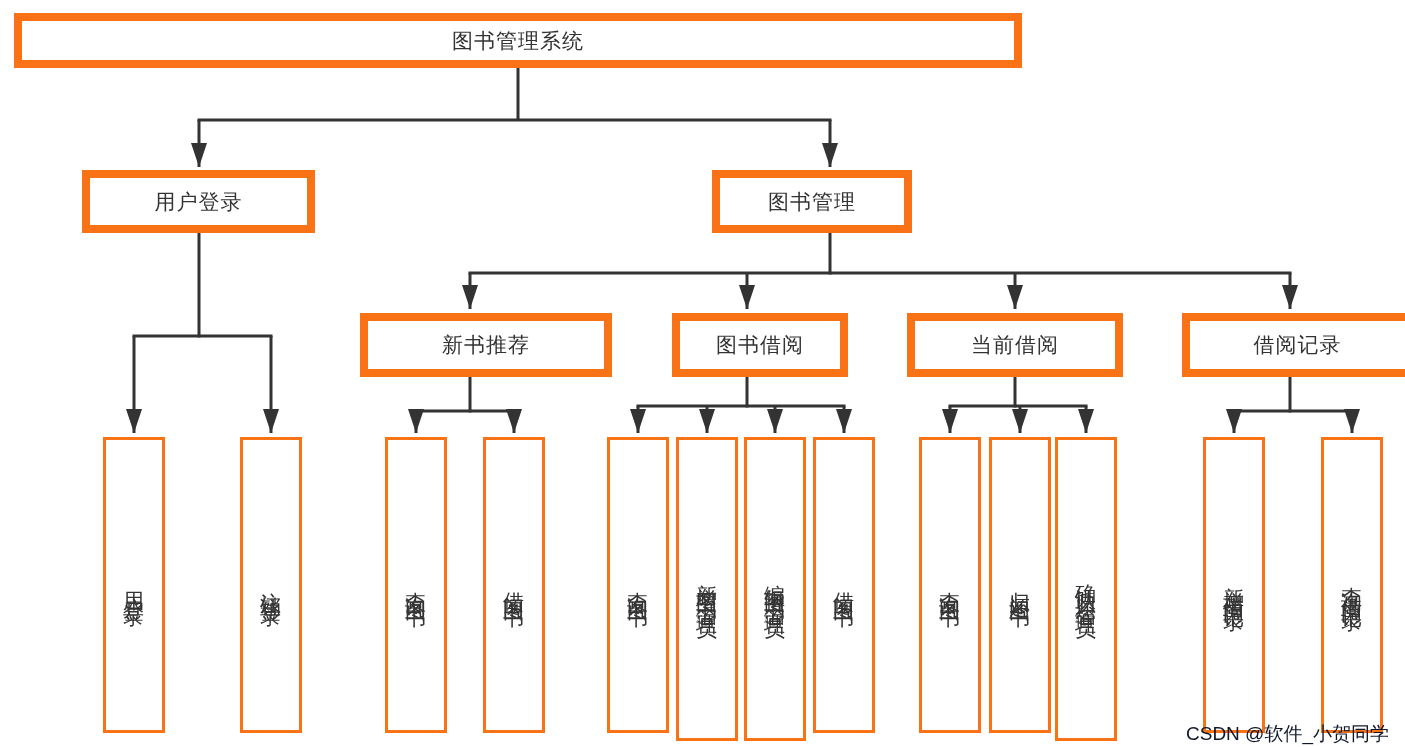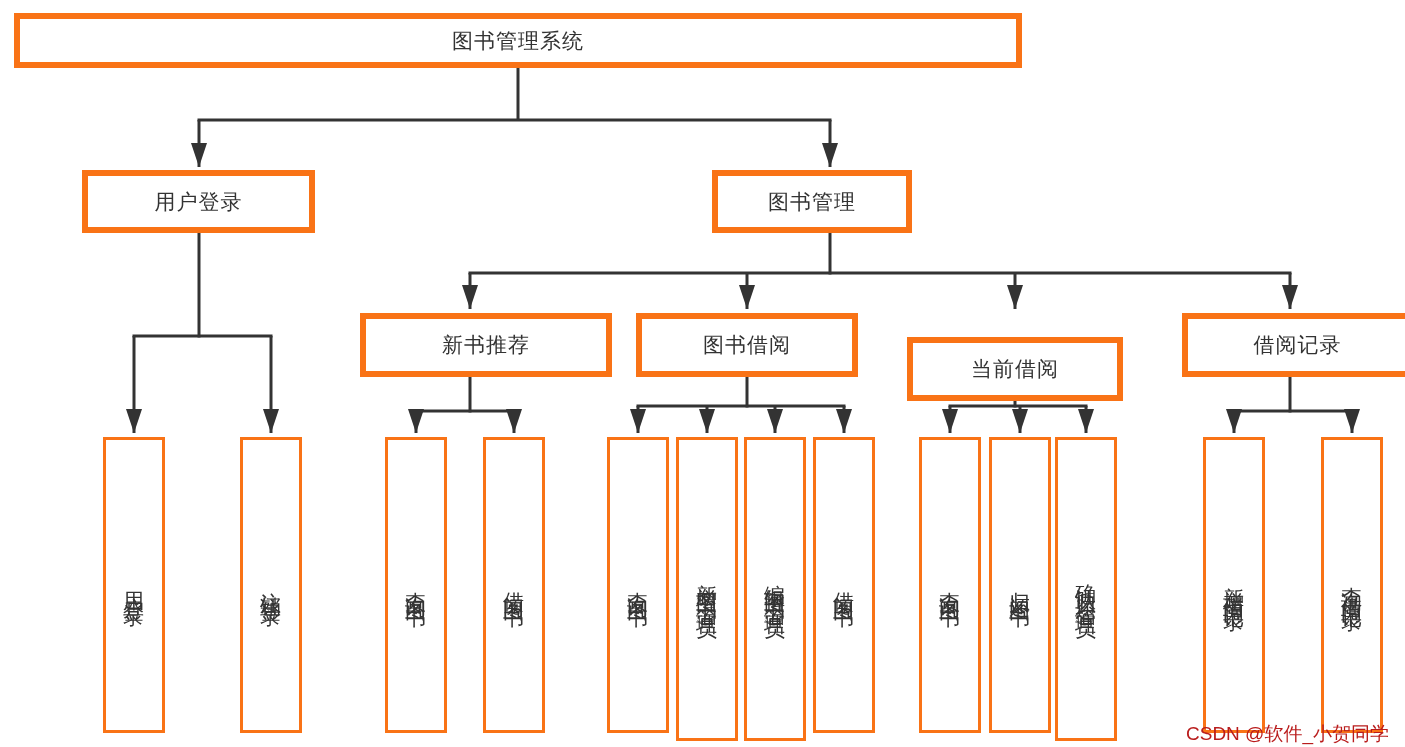--- a/index.html
+++ b/index.html
@@ -3,36 +3,36 @@
 <meta charset="utf-8">
 <style>
   html,body{margin:0;padding:0;background:#ffffff;}
   .stage{
     position:relative;width:1405px;height:747px;background:#ffffff;overflow:hidden;
     font-family:"Liberation Sans","DejaVu Sans",sans-serif;color:#333333;
   }
   .stage svg{position:absolute;left:0;top:0;}
   .node{
     position:absolute;box-sizing:border-box;background:#ffffff;
-    border:6px solid #f97316;display:flex;align-items:center;justify-content:center;
+    border:8px solid #f97316;display:flex;align-items:center;justify-content:center;
     text-align:center;
   }
   .h-label{font-size:21px;letter-spacing:1px;white-space:nowrap;}
   .root{left:14px;top:13px;width:1008px;height:55px;}
   .lvl2{top:170px;height:63px;}
   .lvl3{top:313px;height:64px;}
   .leaf{top:437px;width:62px;height:296px;border-width:3px;}
   .leaf.tall{height:304px;}
   .vtext{
     writing-mode:vertical-rl;text-orientation:mixed;
     font-size:21px;letter-spacing:5px;line-height:1;white-space:nowrap;
   }
   .watermark{
     position:absolute;left:1186px;top:721px;width:215px;
-    font-size:19px;color:#b91c1c;white-space:nowrap;z-index:5;
+    font-size:19px;color:#0f172a;white-space:nowrap;z-index:5;
   }
 </style>
 </head>
 <body>
 
 <div class="stage">
 
   <svg width="1405" height="747" viewBox="0 0 1405 747">
     <defs>
       <marker id="arrow" viewBox="0 0 26 18" refX="24" refY="9" markerWidth="26" markerHeight="18" orient="auto" markerUnits="userSpaceOnUse">
@@ -85,24 +85,24 @@
   <div class="node lvl2" style="left:82px;width:233px;">
     <span class="h-label">用户登录</span>
   </div>
   <div class="node lvl2" style="left:712px;width:200px;">
     <span class="h-label">图书管理</span>
   </div>
 
   <div class="node lvl3" style="left:360px;width:252px;">
     <span class="h-label">新书推荐</span>
   </div>
-  <div class="node lvl3" style="left:636px;width:222px;">
+  <div class="node lvl3" style="left:672px;width:176px;">
     <span class="h-label">图书借阅</span>
   </div>
-  <div class="node lvl3" style="left:907px;width:216px;margin-top:24px;">
+  <div class="node lvl3" style="left:907px;width:216px;">
     <span class="h-label">当前借阅</span>
   </div>
   <div class="node lvl3" style="left:1182px;width:231px;">
     <span class="h-label">借阅记录</span>
   </div>
 
   <div class="node leaf" style="left:103px;">
     <span class="vtext">用户登录</span>
   </div>
   <div class="node leaf" style="left:240px;">

